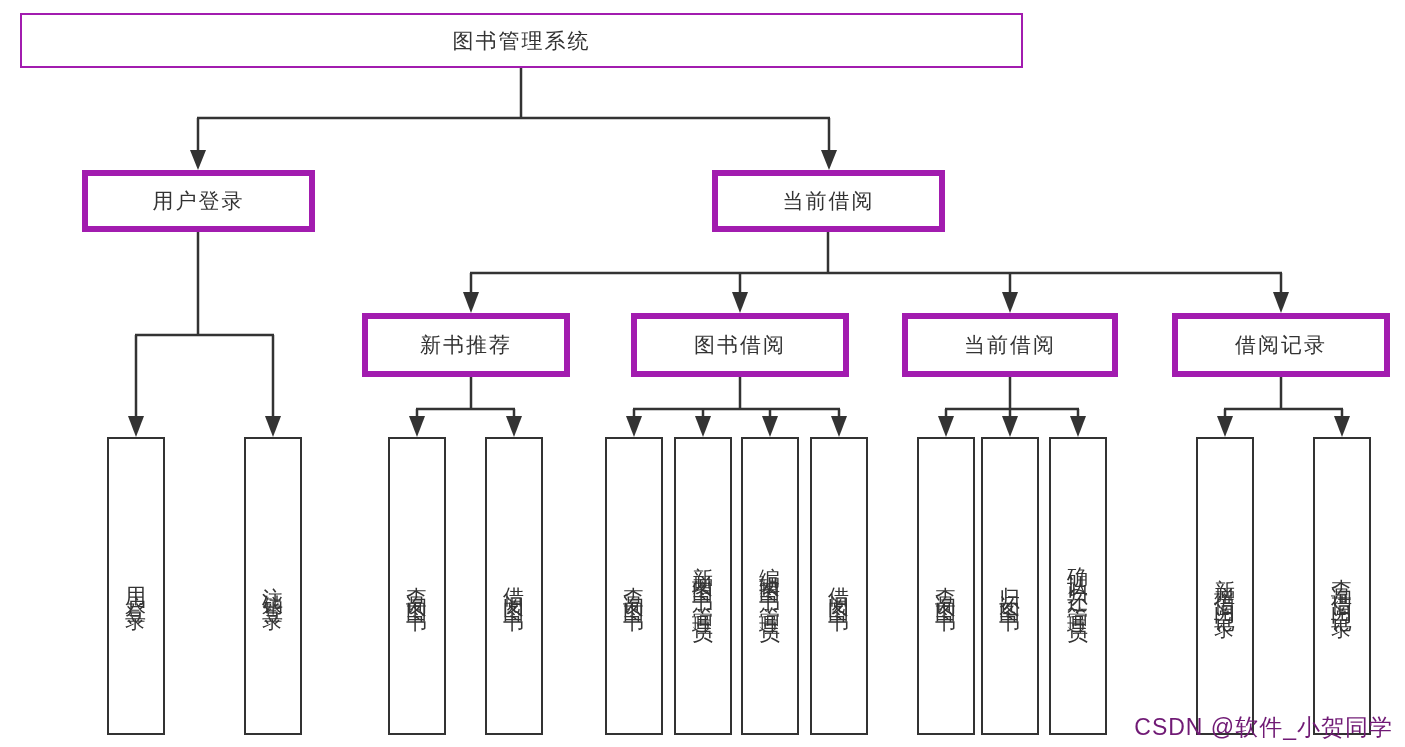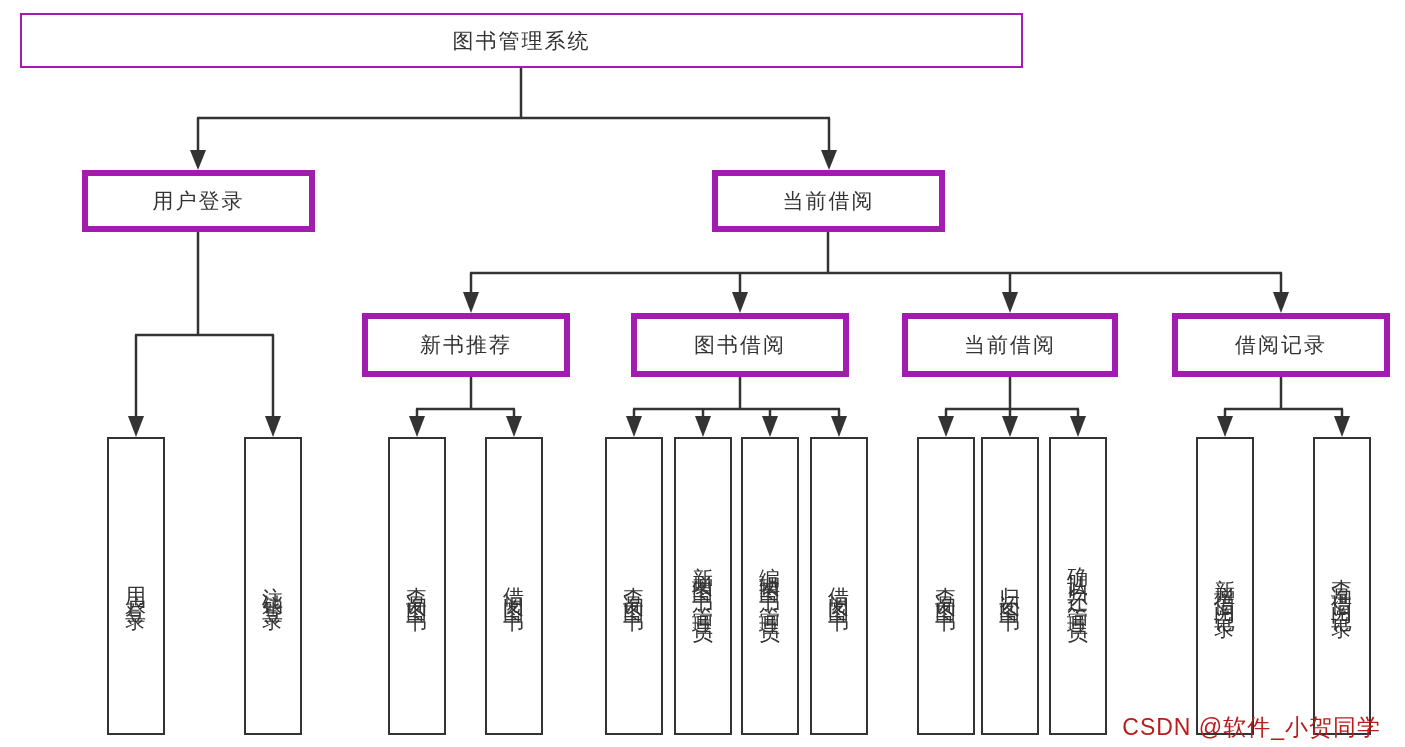--- a/index.html
+++ b/index.html
@@ -52,24 +52,24 @@
     writing-mode: vertical-rl;
     text-orientation: mixed;
     font-size: 21px;
     letter-spacing: 8px;
     line-height: 1;
     color: #333333;
     z-index: 2;
   }
   .watermark {
     position: absolute;
-    right: 24px;
+    right: 12px;
     bottom: 4px;
     font-size: 23px;
-    color: #b91c1c;
+    color: #701a75;
     letter-spacing: 1px;
     z-index: 5;
     white-space: nowrap;
   }
 </style>
 </head>
 <body>
 
 <div class="canvas">
 

